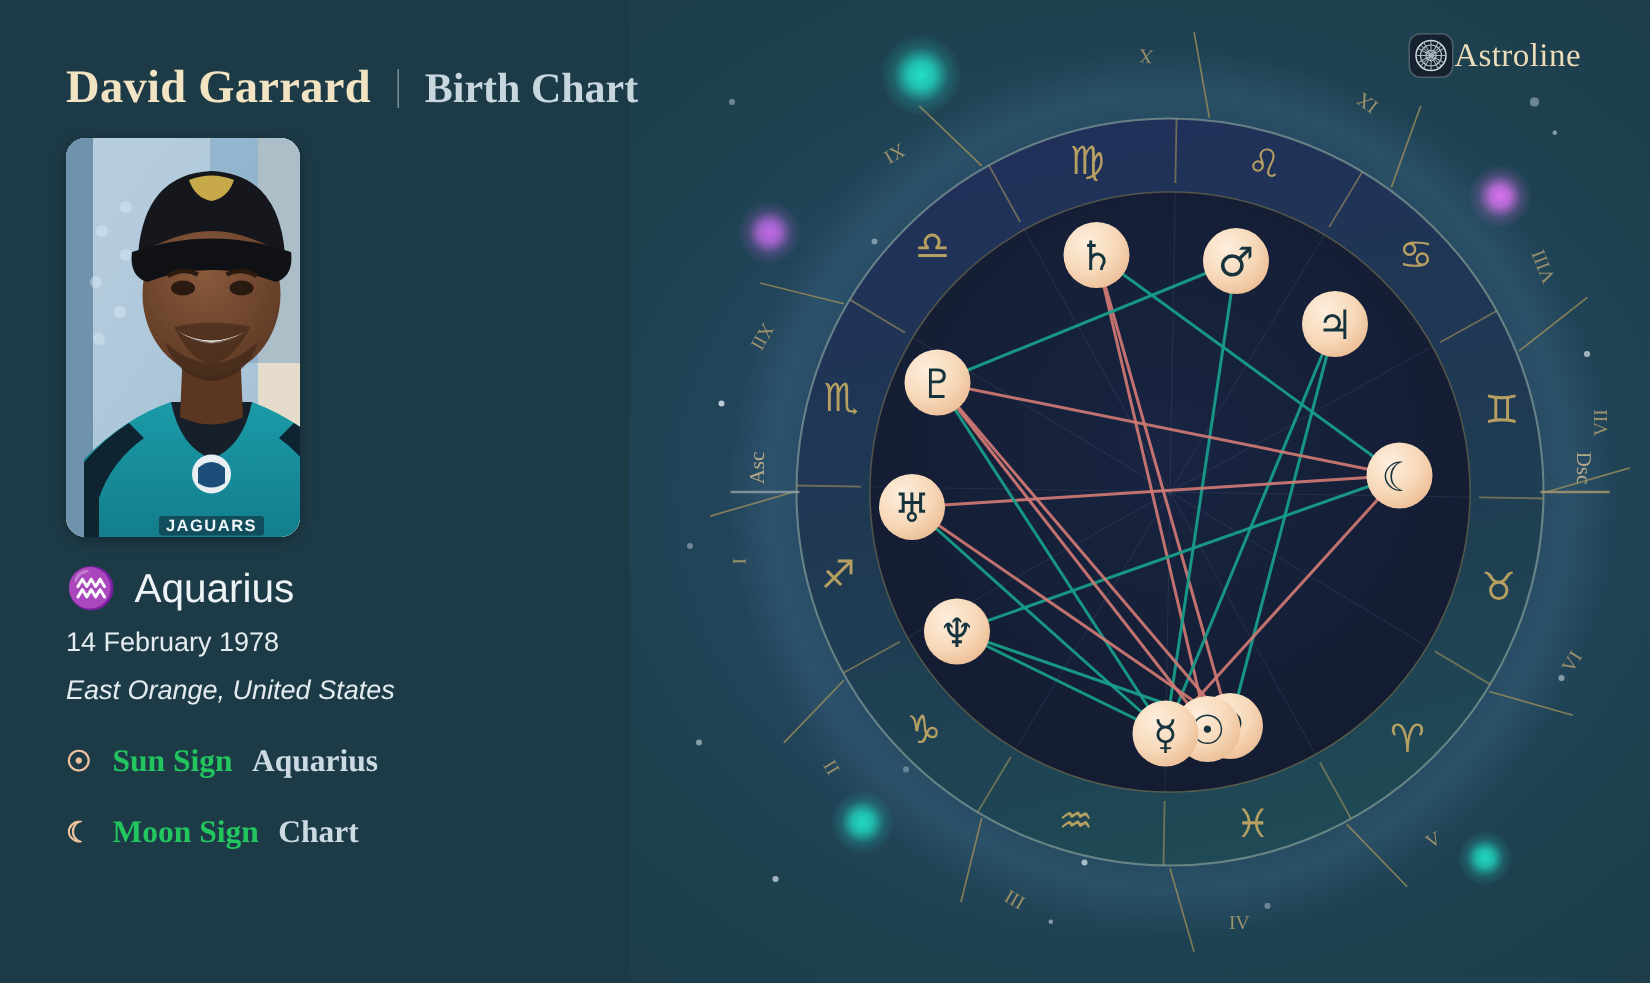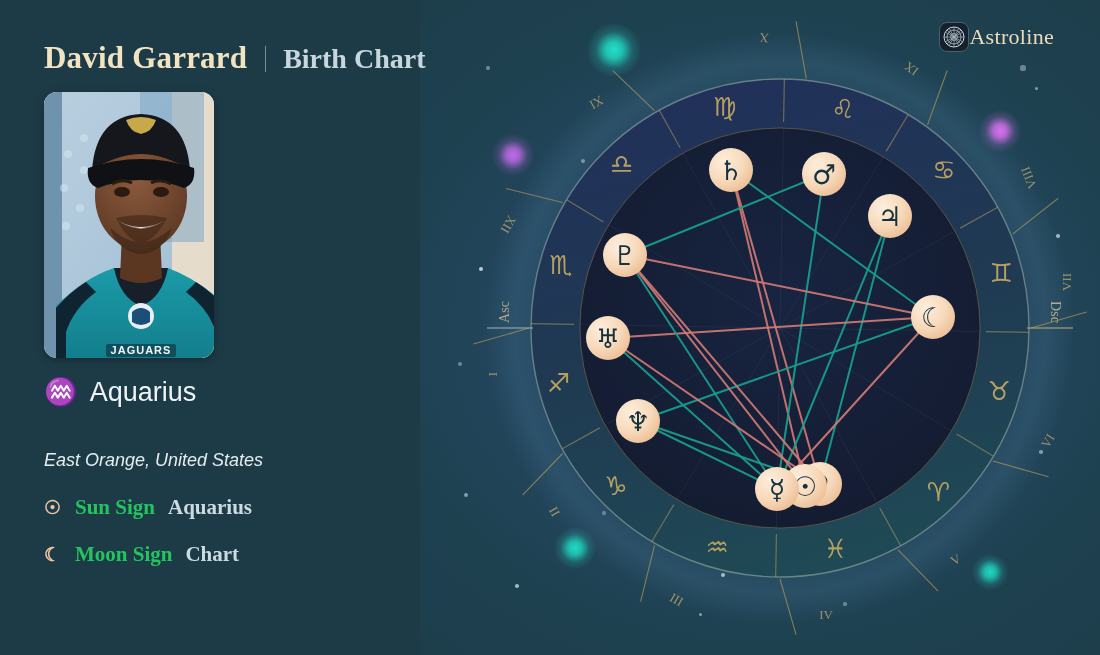--- a/index.html
+++ b/index.html
@@ -35,21 +35,21 @@
   #page-title .divider {
     display:inline-block; width:1px; height:26px; background:#7b8f99;
     margin:0 13px -4px 13px;
   }
   #page-title .subtitle {
     font-family:"Liberation Serif", serif; font-weight:bold;
     font-size:28px; color:#c8d6de;
   }
 
   #avatar {
-    position:absolute; left:44px; top:92px; width:170px; height:266px;
+    position:absolute; left:44px; top:92px; width:156px; height:266px;
     border-radius:13px; overflow:hidden;
     background:#d8cfc4;
     box-shadow:0 2px 10px rgba(0,0,0,.30);
   }
 
   #sign-line {
     position:absolute; left:44px; top:377px;
     display:flex; align-items:center; gap:12px;
   }
   #sign-line .glyph { font-size:27px; color:#f0c3a0; line-height:1; }
@@ -188,20 +188,21 @@
       <rect x="62" y="252" width="70" height="13" rx="2" fill="#0f2c3a" opacity="0.6"></rect>
       <text x="97" y="262" font-family="Liberation Sans, sans-serif" font-size="11" font-weight="bold" fill="#eef5f8" text-anchor="middle" letter-spacing="1">JAGUARS</text>
     </svg>
   </div>
 
   <div id="sign-line">
     <span class="glyph">♒</span>
     <span class="name">Aquarius</span>
   </div>
 
+  <div class="meta-line" id="meta-date">14 February 1978</div>
   <div class="meta-line" id="meta-place">East Orange, United States</div>
 
   <div class="fact-row" id="fact-sun">
     <span class="ficon">☉</span>
     <span class="flabel">Sun Sign</span>
     <span class="fvalue">Aquarius</span>
   </div>
   <div class="fact-row" id="fact-moon">
     <span class="ficon">☾</span>
     <span class="flabel">Moon Sign</span>

